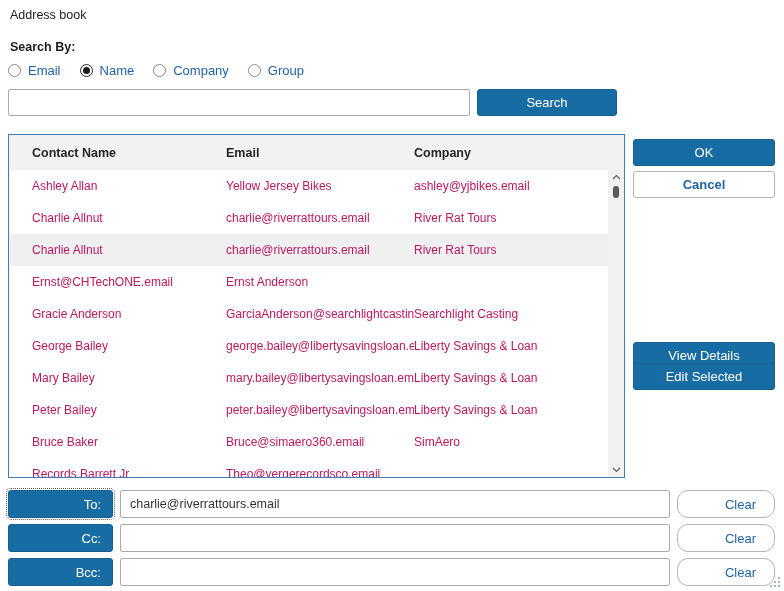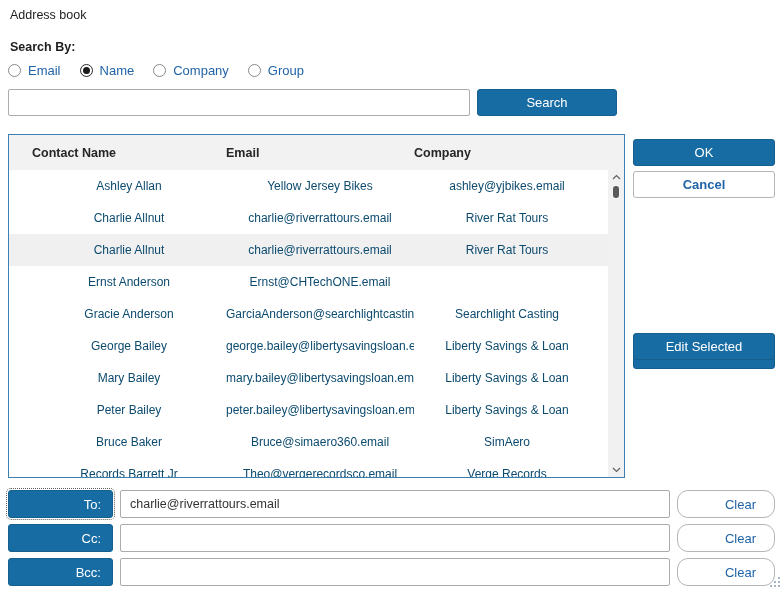--- a/index.html
+++ b/index.html
@@ -50,39 +50,39 @@
     height: 35px; background: #f2f2f2;
     display: grid; grid-template-columns: 194px 188px 1fr;
     padding-left: 23px; padding-right: 17px;
     align-items: center; font-weight: bold; color: #262626; font-size: 12.5px;
   }
   .tbody { position: absolute; left: 0; top: 35px; right: 0; bottom: 0; overflow: hidden; }
   .trow {
     height: 32px;
     display: grid; grid-template-columns: 194px 188px 1fr;
     padding-left: 23px; padding-right: 24px;
-    align-items: center; color: #0c4a6e; font-size: 12px; text-align: center;
+    align-items: center; color: #be185d; font-size: 12px;
   }
   .trow.selected { background: #f0f0f0; }
   .tcell { white-space: nowrap; overflow: hidden; }
 
   
   .scrollbar {
     position: absolute; top: 35px; right: 0; bottom: 0; width: 16px;
     background: #f1f1f1; display: flex; flex-direction: column; align-items: center;
   }
   .sb-arrow { width: 16px; height: 14px; display: flex; align-items: center; justify-content: center; }
   .sb-arrow.down { margin-top: auto; }
   .sb-thumb { width: 6px; height: 12px; border-radius: 3px; background: #5a5a5a; margin-top: 2px; }
 
   
   .ok-btn   { position: absolute; left: 633px; top: 139px; width: 142px; height: 27px; }
   .cancel-btn{ position: absolute; left: 633px; top: 171px; width: 142px; height: 27px; font-weight: bold; }
   .view-btn { position: absolute; left: 633px; top: 309px; width: 142px; height: 27px; margin-top: 33px; }
-  .edit-btn { position: absolute; left: 633px; top: 333px; width: 142px; height: 27px; }
+  .edit-btn { position: absolute; left: 633px; top: 363px; width: 142px; height: 27px; }
 
   
   .recip-row { position: absolute; left: 0; width: 784px; height: 28px; }
   .recip-row.r0 { top: 490px; }
   .recip-row.r1 { top: 524px; }
   .recip-row.r2 { top: 558px; }
   .recip-btn {
     position: absolute; left: 8px; top: 0; width: 105px; height: 28px;
     text-align: right; padding-right: 11px; font-size: 13px; padding-left: 36px;
   }
@@ -145,22 +145,22 @@
         <div class="tcell">Charlie Allnut</div>
         <div class="tcell">charlie@riverrattours.email</div>
         <div class="tcell">River Rat Tours</div>
       </div>
       <div class="trow selected">
         <div class="tcell">Charlie Allnut</div>
         <div class="tcell">charlie@riverrattours.email</div>
         <div class="tcell">River Rat Tours</div>
       </div>
       <div class="trow">
+        <div class="tcell">Ernst@CHTechONE.email</div>
         <div class="tcell">Ernst Anderson</div>
-        <div class="tcell">Ernst@CHTechONE.email</div>
       </div>
       <div class="trow">
         <div class="tcell">Gracie Anderson</div>
         <div class="tcell">GarciaAnderson@searchlightcasting.email</div>
         <div class="tcell">Searchlight Casting</div>
       </div>
       <div class="trow">
         <div class="tcell">George Bailey</div>
         <div class="tcell">george.bailey@libertysavingsloan.email</div>
         <div class="tcell">Liberty Savings &amp; Loan</div>
@@ -176,21 +176,20 @@
         <div class="tcell">Liberty Savings &amp; Loan</div>
       </div>
       <div class="trow">
         <div class="tcell">Bruce Baker</div>
         <div class="tcell">Bruce@simaero360.email</div>
         <div class="tcell">SimAero</div>
       </div>
       <div class="trow">
         <div class="tcell">Records Barrett Jr</div>
         <div class="tcell">Theo@vergerecordsco.email</div>
-        <div class="tcell">Verge Records</div>
       </div>
     </div>
   <div class="scrollbar">
     <div class="sb-arrow up">
       <svg width="9" height="6" viewBox="0 0 9 6">
           <path d="M1 5 L4.5 1.5 L8 5" stroke="#606060" stroke-width="1.2" fill="none"></path>
         </svg>
     </div>
     <div class="sb-thumb"></div>
     <div class="sb-arrow down">

